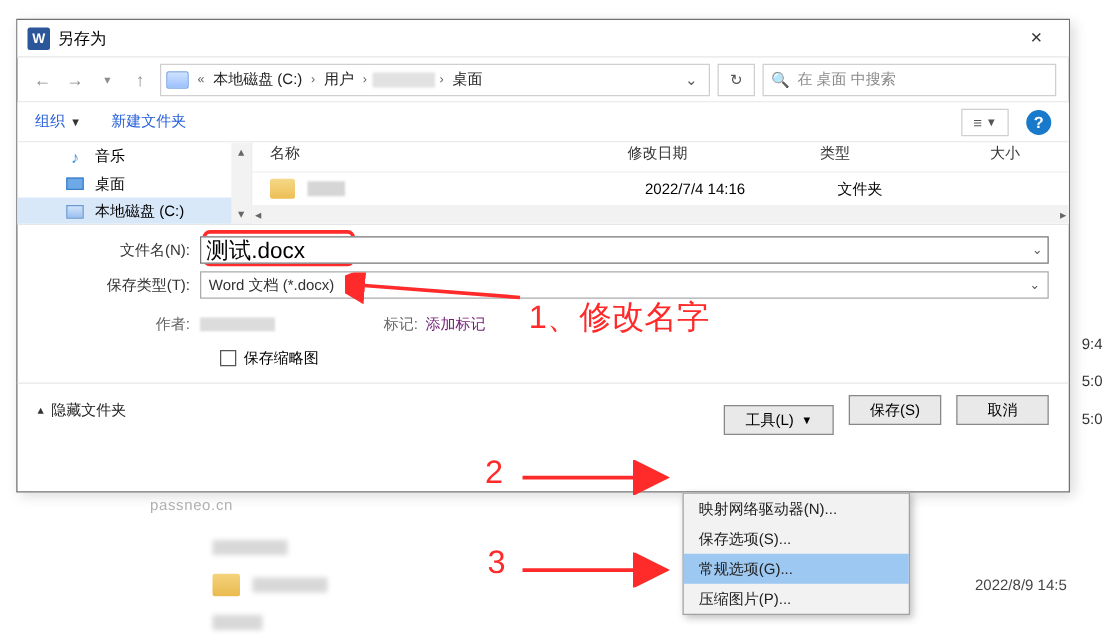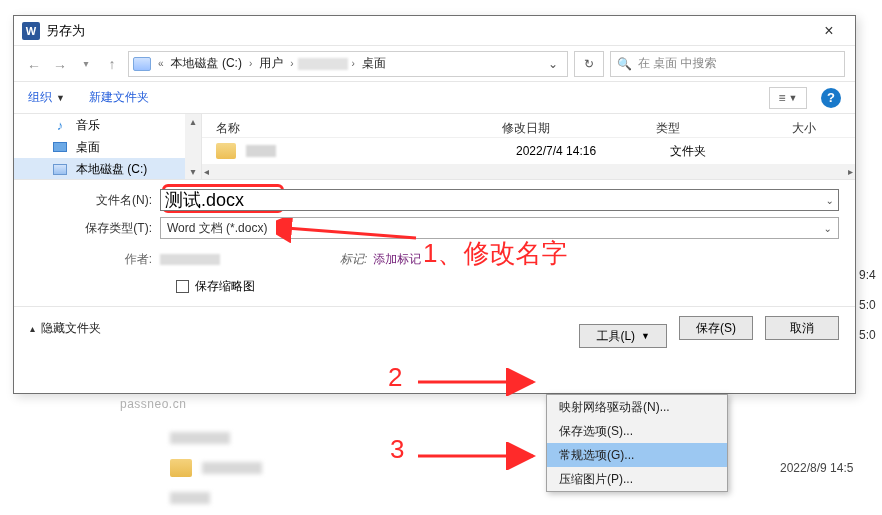--- a/index.html
+++ b/index.html
@@ -45,21 +45,21 @@
     position: absolute;
     right: 0;
     top: 260px;
     width: 23px;
     height: 250px;
     font-size: 12px;
     color: #333;
     overflow: hidden;
     white-space: nowrap;
   }
-  .bg-right-dates div { height: 30px; padding-top: 8px; text-align: left;}
+  .bg-right-dates div { height: 30px; padding-top: 8px; text-align: right;}
   
   .dialog {
     position: absolute;
     left: 13px; top: 15px;
     width: 843px;
     height: 379px;
     background: #fff;
     border: 1px solid #707070;
     box-shadow: 3px 3px 10px rgba(0,0,0,0.15);
     display: flex;
@@ -196,21 +196,21 @@
   .drive-icon2 { width:14px; height:11px; background:linear-gradient(#d1e3fb,#9bc1f0); border:1px solid #6a99d2;}
   .side-scroll { position:absolute; right:0; top:0; width:16px; height:100%; background:#f2f2f2; display:flex; flex-direction:column; align-items:center; justify-content:space-between; padding:2px 0;}
   .side-scroll span{ color:#666; font-size:10px;}
   .file-area {
     flex:1; position: relative;
     background:#fff;
   }
   .file-header {
     height: 24px;
     display: flex;
-    align-items: flex-end;
+    align-items: flex-start;
     font-size: 12px;
     color: #333;
     border-bottom: 1px solid #f0f0f0;
   }
   .col-name { flex: 0 0 300px; padding-left: 14px;}
   .col-date { flex: 0 0 154px;}
   .col-type { flex: 0 0 136px;}
   .col-size { flex: 0 0 44px;}
   .file-row {
     height: 26px;
@@ -266,21 +266,21 @@
     background:#fff; color:#333;
   }
   .filetype-box .ddarrow{margin-left:auto; color:#555; font-size:10px;}
   .meta-row {
     display:flex; align-items:center;
     height: 26px;
     margin-top: 4px;
   }
   .meta-label { flex:0 0 130px; text-align:right; padding-right:8px; color:#666;}
   .meta-ghost { width:60px; height:11px; background:#dcdcdc; filter:blur(1px);}
-  .meta-col2-label { margin-left: 120px; color:#666; padding-right:6px;font-style:italic;}
+  .meta-col2-label { margin-left: 87px; color:#666; padding-right:6px;}
   .meta-link { color:#701a75;text-align:center;}
   .thumb-row {
     display:flex; align-items:center;
     padding-left: 146px;
     height: 28px;
     gap: 6px;
   }
   .checkbox { width:13px; height:13px; border:1px solid #555; background:#fff;}
   
   .bottombar {

